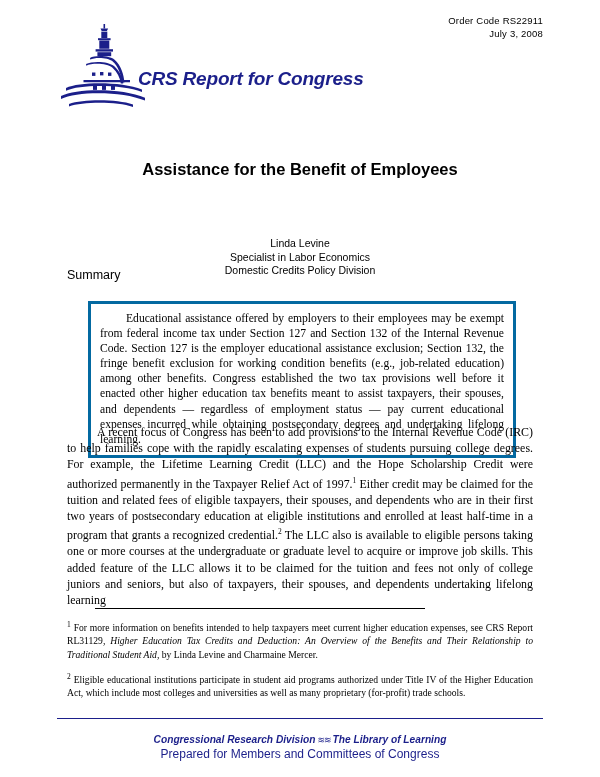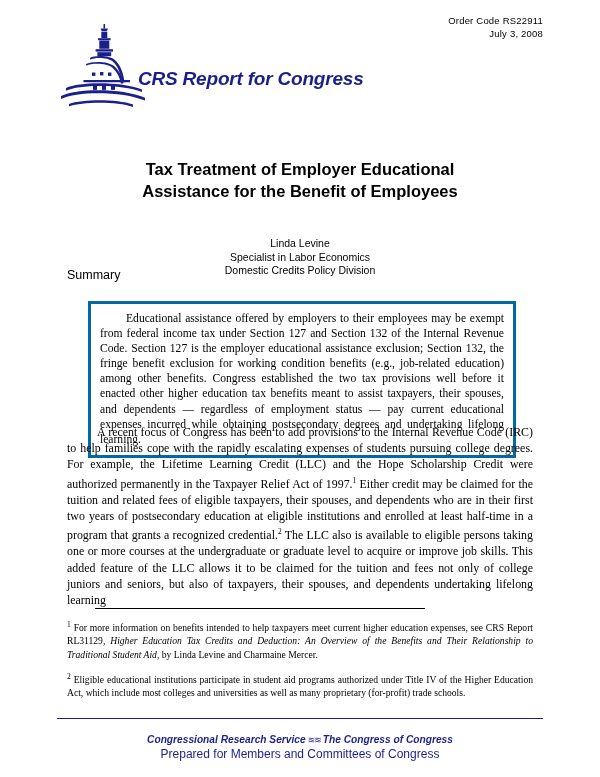--- a/index.html
+++ b/index.html
@@ -228,21 +228,20 @@
         <path d="M9.0 66.0 c14.0 -6.5 56.0 -6.5 76.0 1.5 l0 2.6 c-20.0 -7.8 -62.0 -7.8 -76.0 -1.3 z"></path>
         <path d="M4.0 74.0 c16.0 -8.0 62.0 -8.0 84.0 1.8 l0 2.8 c-22.0 -9.6 -68.0 -9.6 -84.0 -1.7 z"></path>
         <path d="M12.0 82.0 c14.0 -5.0 48.0 -5.0 64.0 0.5 l0 2.4 c-16.0 -5.4 -50.0 -5.4 -64.0 -0.4 z"></path>
       </g>
     </svg>
   </div>
 
   <div class="masthead">CRS Report for Congress</div>
 
   <div class="doc-title">
-    <div>Tax Treatment of Employer Educational</div>
     <div>Assistance for the Benefit of Employees</div>
   </div>
 
   <div class="byline">
     <div>Linda Levine</div>
     <div>Specialist in Labor Economics</div>
     <div><span>Domestic Credits Policy Division</span></div>
   </div>
 
   <div class="summary-head">Summary</div>
@@ -257,17 +256,17 @@
 
   <div class="fn-rule"></div>
 
   <div class="footnotes">
     <p class="fn"><span class="sup-mark">1</span><span> For more information on benefits intended to help taxpayers meet current higher education expenses, see CRS Report RL31129, </span><em>Higher Education Tax Credits and Deduction: An Overview of the Benefits and Their Relationship to Traditional Student Aid</em><span>, by Linda Levine and Charmaine Mercer.</span></p>
     <p class="fn"><span class="sup-mark">2</span><span> Eligible educational institutions participate in student aid programs authorized under Title IV of the Higher Education Act, which include most colleges and universities as well as many proprietary (for-profit) trade schools.</span><em></em><span></span></p>
   </div>
 
   <div class="footer-rule"></div>
   <div class="footer">
-    <div class="footer-line1"><span>Congressional Research Service</span><span class="footer-orn">≋≋</span><span>The Congress of Congress</span></div>
+    <div class="footer-line1"><span>Congressional Research Division</span><span class="footer-orn">≋≋</span><span>The Library of Learning</span></div>
     <div class="footer-line2">Prepared for Members and Committees of Congress</div>
   </div>
 
 </div>
 
 </body></html>

